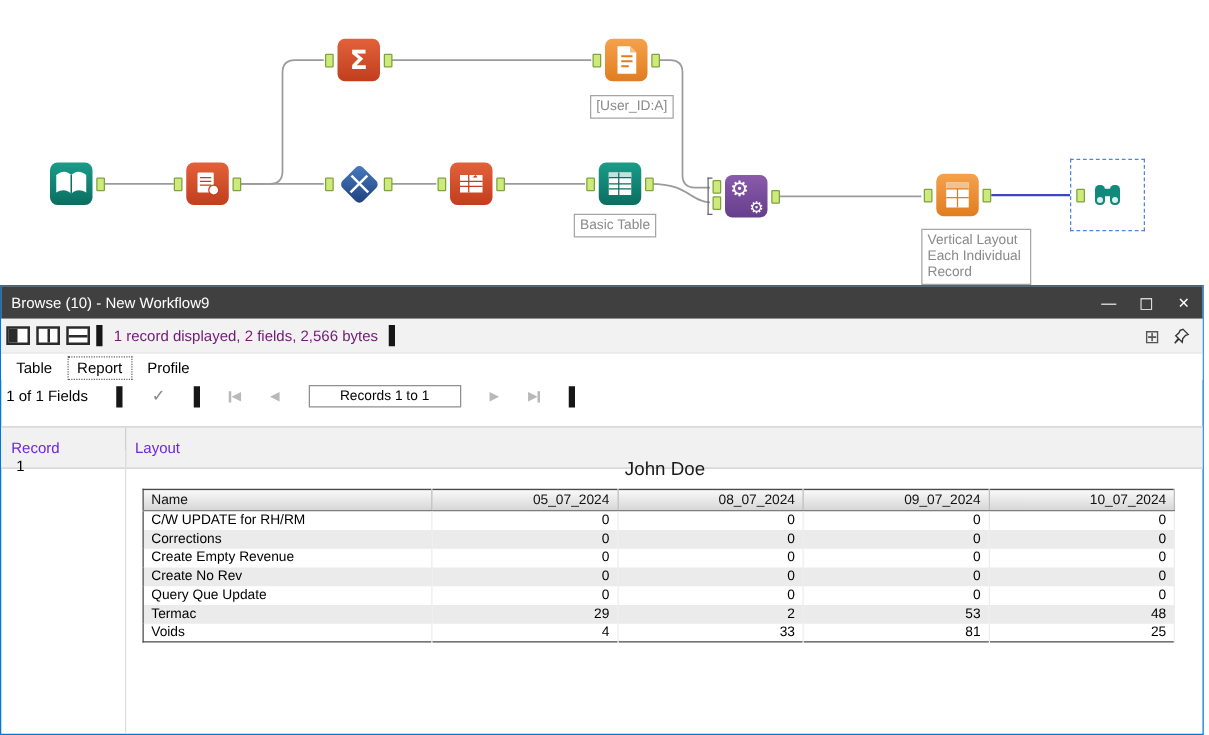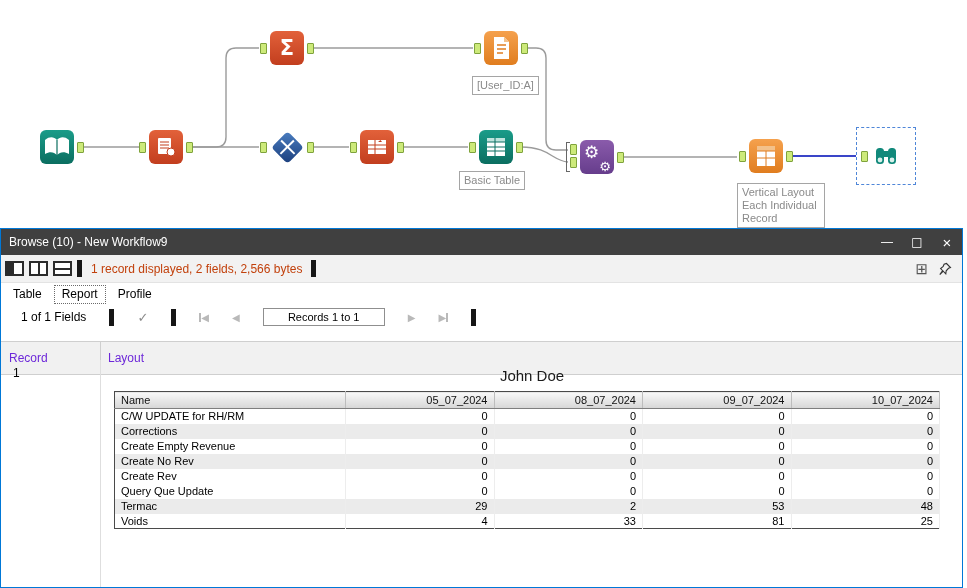--- a/index.html
+++ b/index.html
@@ -48,30 +48,30 @@
   .win-controls { margin-left:auto; display:flex; height:26px; }
   .win-btn { width:30px; display:flex; align-items:center; justify-content:center; font-size:12px; color:#fff; }
 
   .toolbar { height:28px; background:#f2f2f2; display:flex; align-items:center; gap:5px;
     padding-left:4px; border-bottom:1px solid #e3e3e3; }
   .pane-icon { width:19px; height:15px; border:2px solid #2b2b2b; background:#fff; position:relative; }
   .pane-icon .fill-left { position:absolute; left:0; top:0; bottom:0; width:7px; background:#2b2b2b; }
   .pane-icon .div-v { position:absolute; left:7px; top:0; bottom:0; width:2px; background:#2b2b2b; }
   .pane-icon .div-h { position:absolute; top:5px; left:0; right:0; height:2px; background:#2b2b2b; }
   .grip { width:5px; height:17px; background:#161616; }
-  .status-text { font-size:12px; color:#c2410c; padding:0 4px; }
+  .status-text { font-size:12px; color:#701a75; padding:0 4px; }
   .toolbar-right { margin-left:auto; display:flex; align-items:center; gap:10px; padding-right:10px; color:#444; }
   .grid-add { font-size:15px; color:#555; }
 
   .tabs { height:21px; display:flex; align-items:flex-end; gap:4px; padding-left:4px;
     font-size:12px; background:#fff; }
   .tab { padding:1px 7px 2px 7px; color:#000; border:1px dotted transparent; }
   .tab.active { border:1px dotted #6a6a6a; background:#fff; }
 
-  .navrow { height:26px; display:flex; align-items:center; gap:23px; padding-left:20px; font-size:12px; }
+  .navrow { height:26px; display:flex; align-items:center; gap:23px; padding-left:4px; font-size:12px; }
   .check { color:#8a8a8a; font-size:13px; }
   .nav-arrow { color:#b9b9b9; font-size:10px; display:flex; align-items:center; }
   .nav-bar { width:2px; height:9px; background:#b9b9b9; }
   .records-box { width:122px; height:18px; border:1px solid #8f8f8f; display:flex;
     align-items:center; justify-content:center; font-size:11px; background:#fff; }
 
   .pane-header { position:absolute; left:0; right:0; top:112px; height:34px; background:#f1f1f1;
     border-top:1px solid #cfcfcf; border-bottom:1px solid #cfcfcf; display:flex; font-size:12px; color:#6d28d9; }
   .ph-record { width:100px; padding-left:8px; border-right:1px solid #cfcfcf; display:flex; align-items:center; }
   .ph-layout { padding-left:7px; display:flex; align-items:center; }
@@ -342,27 +342,20 @@
               <td class="num">0</td>
             </tr>
             <tr class="alt">
               <td>Create No Rev</td>
               <td class="num">0</td>
               <td class="num">0</td>
               <td class="num">0</td>
               <td class="num">0</td>
             </tr>
             <tr>
-              <td>Create Rev</td>
-              <td class="num">0</td>
-              <td class="num">0</td>
-              <td class="num">0</td>
-              <td class="num">0</td>
-            </tr>
-            <tr>
               <td>Query Que Update</td>
               <td class="num">0</td>
               <td class="num">0</td>
               <td class="num">0</td>
               <td class="num">0</td>
             </tr>
             <tr class="alt">
               <td>Termac</td>
               <td class="num">29</td>
               <td class="num">2</td>

